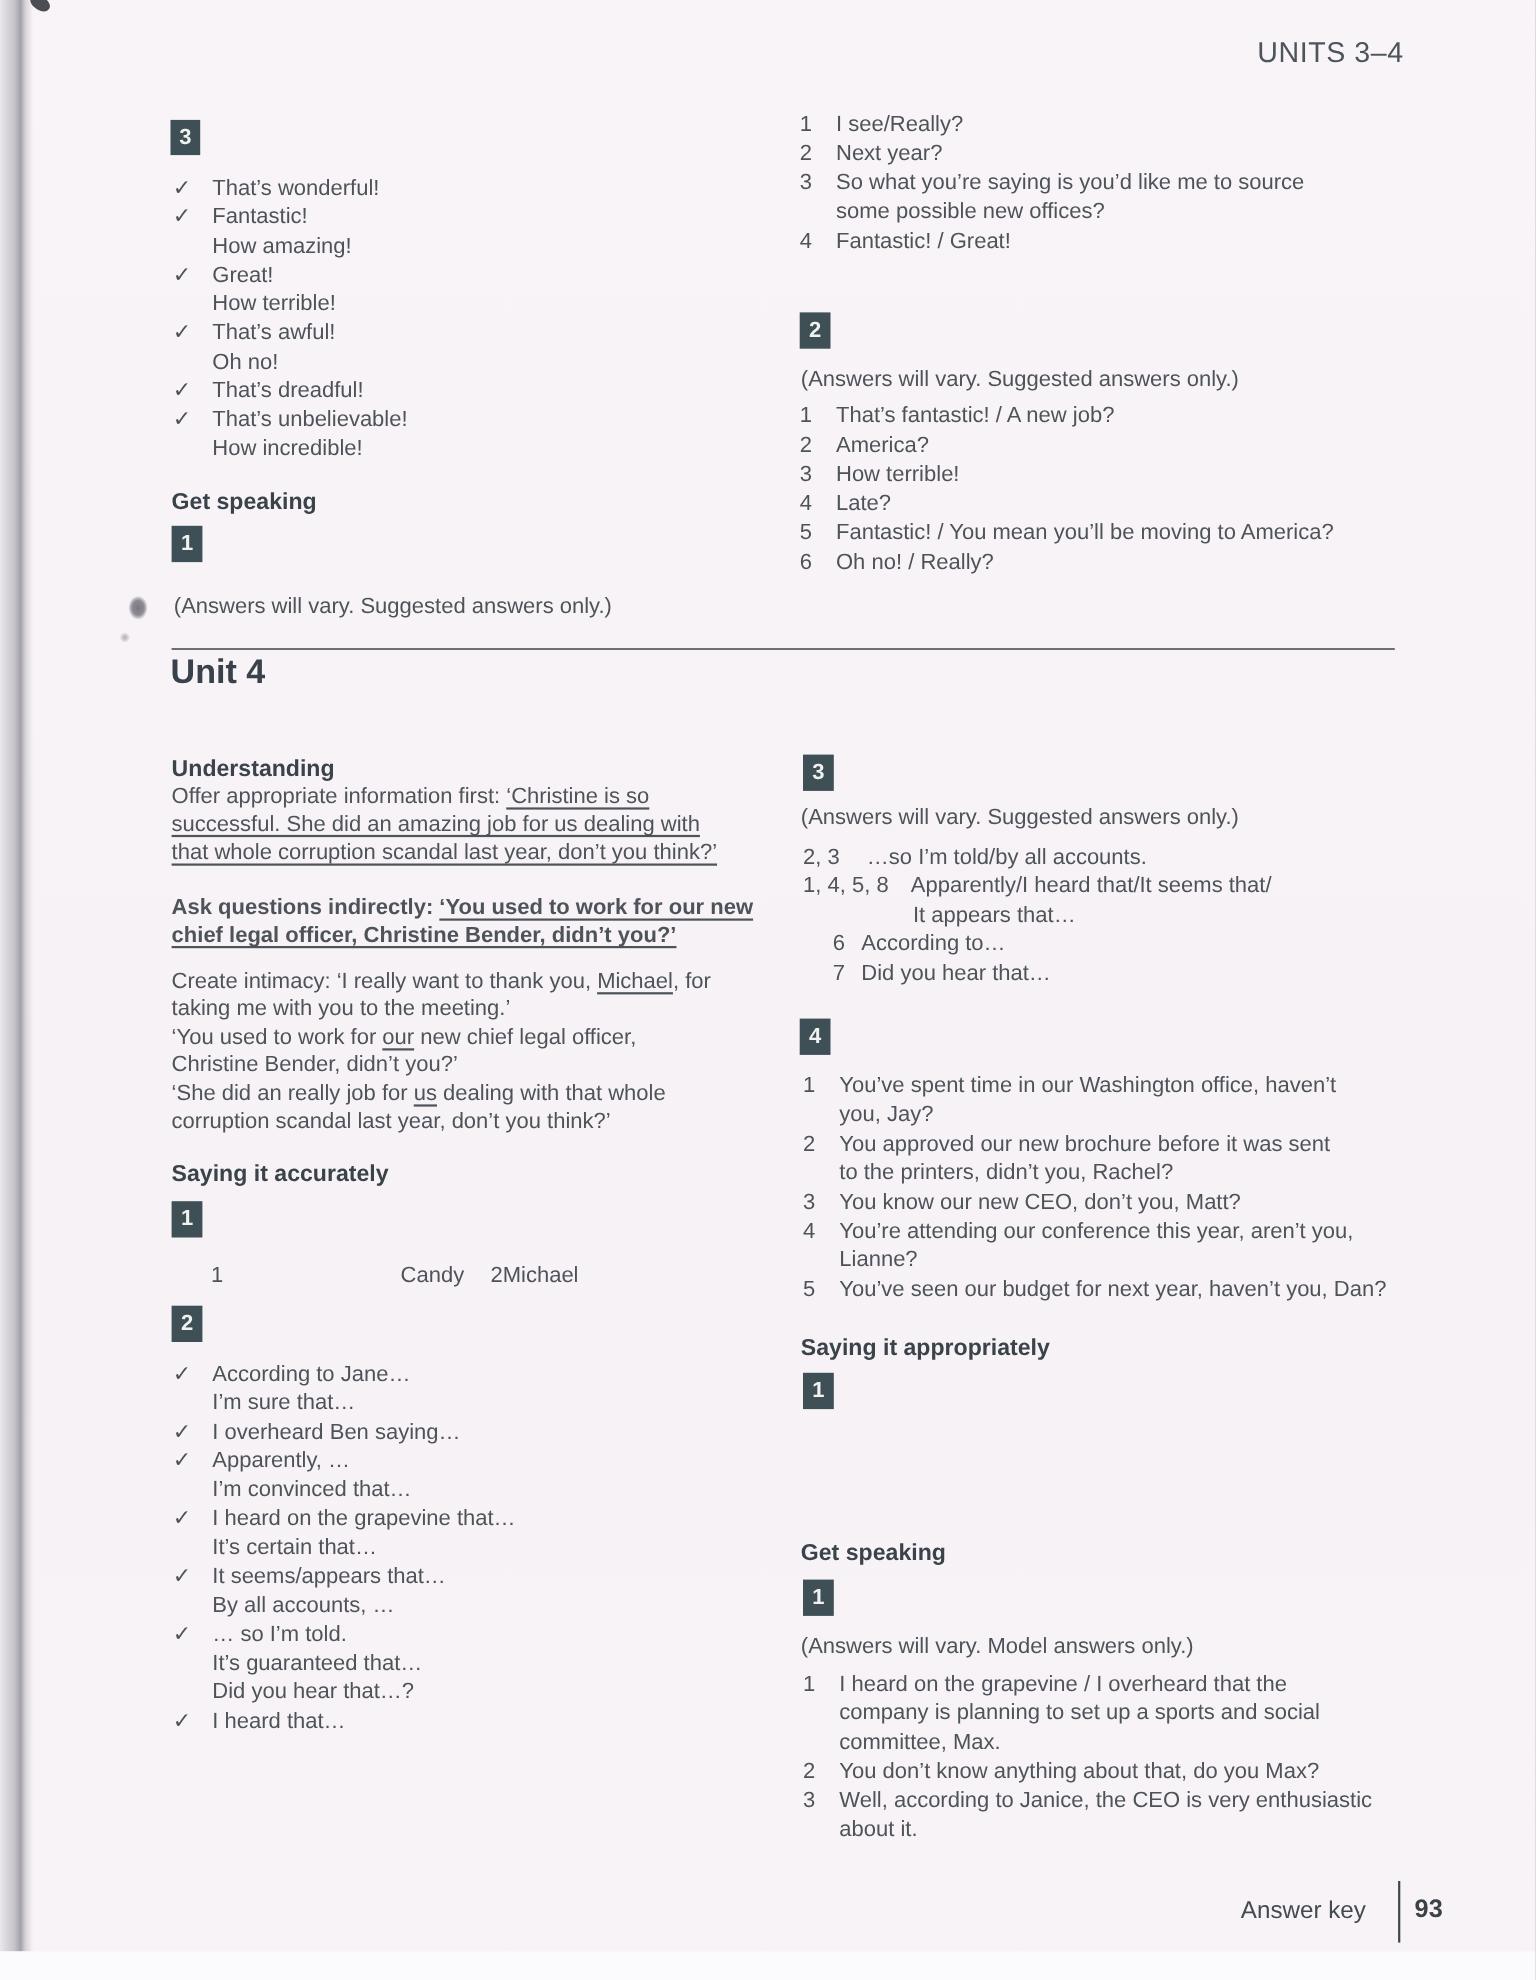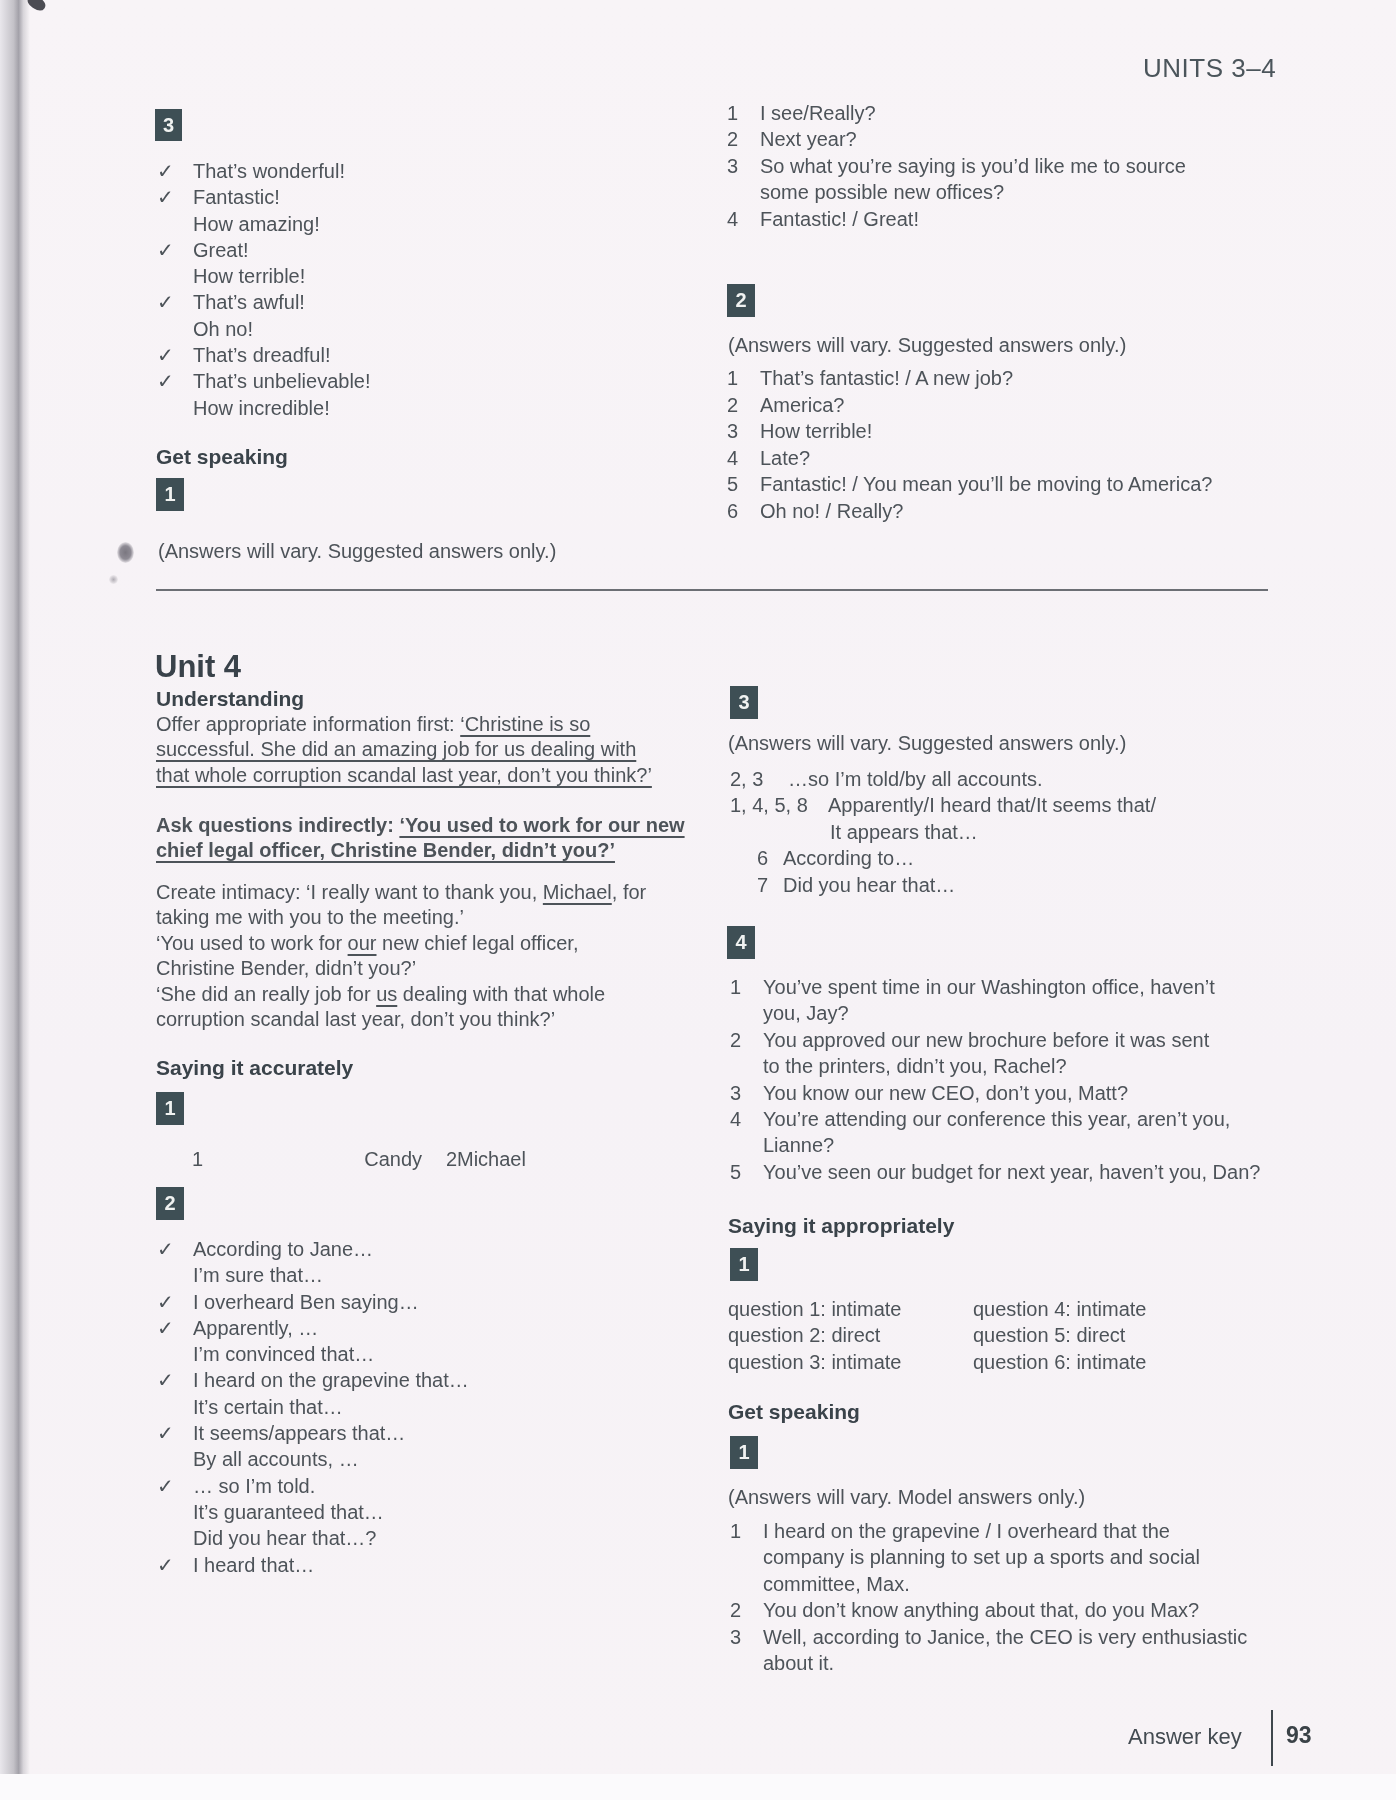--- a/index.html
+++ b/index.html
@@ -15,21 +15,21 @@
        font-size:20px;display:flex;align-items:center;justify-content:center;}
   .ln{display:flex;line-height:26.4px;white-space:pre;}
   .n{width:33px;flex:none;}
   .cont{padding-left:33px;}
   .chkrow{display:flex;line-height:26.3px;white-space:pre;}
   .chk{width:36px;flex:none;padding-left:1px;}
   .u{text-decoration:underline;text-underline-offset:3.5px;text-decoration-thickness:1.5px;}
   .para div{line-height:25.4px;white-space:nowrap;}
   .ib{display:inline-block;vertical-align:top;}
   .unit-title{font-size:31px;font-weight:bold;color:#39424a;white-space:nowrap;}
-  .units-header{font-size:26px;font-weight:500;color:#4b555b;letter-spacing:0.5px;white-space:nowrap;margin-top:21px;}
+  .units-header{font-size:26px;font-weight:500;color:#4b555b;letter-spacing:0.5px;white-space:nowrap;}
   .divider{border-top:2px solid rgba(72,78,84,0.8);}
   .scan-edge{left:0;top:0;width:30px;height:1774px;
     background:linear-gradient(to right,#e9e7ec 0%,#c4c2c8 45%,#a3a1a9 62%,#d8d5da 78%,rgba(247,243,246,0) 100%);}
   .corner-mark{left:27px;top:-3px;width:19px;height:12px;background:#2e2e36;opacity:.85;
     transform:rotate(33deg);border-radius:45%;}
   .ink-blot{width:17px;height:21px;border-radius:50%;opacity:.75;
     background:radial-gradient(ellipse at center,#514e59 0%,#6b6873 45%,rgba(107,104,115,0) 75%);}
   .ink-dot{width:9px;height:9px;border-radius:50%;opacity:.45;
     background:radial-gradient(circle,#5a5762 0%,rgba(90,87,98,0) 80%);}
   .bottom-strip{left:0;top:1774px;width:1396px;height:26px;background:#fbfafc;}
@@ -84,21 +84,21 @@
     <div class="ln" style="line-height:26.6px"><span class="n">1</span><span>That’s fantastic! / A new job?</span></div>
     <div class="ln" style="line-height:26.6px"><span class="n">2</span><span>America?</span></div>
     <div class="ln" style="line-height:26.6px"><span class="n">3</span><span>How terrible!</span></div>
     <div class="ln" style="line-height:26.6px"><span class="n">4</span><span>Late?</span></div>
     <div class="ln" style="line-height:26.6px"><span class="n">5</span><span>Fantastic! / You mean you’ll be moving to America?</span></div>
     <div class="ln" style="line-height:26.6px"><span class="n">6</span><span>Oh no! / Really?</span></div>
   </div>
 
   <div class="abs divider" style="left:156px;top:589px;width:1112px;height:0;"></div>
 
-  <div class="abs unit-title" style="left:155px;top:649px;">Unit 4</div>
+  <div class="abs unit-title" style="left:155px;top:593px;">Unit 4</div>
 
   <div class="abs h" style="left:156px;top:687px;">Understanding</div>
 
   <div class="abs t para" style="left:156px;top:712px;">
     <div><span>Offer appropriate information first: </span><span class="u">‘Christine is so</span></div>
     <div><span class="u">successful. She did an amazing job for us dealing with</span></div>
     <div><span class="u">that whole corruption scandal last year, don’t you think?’</span></div>
   </div>
 
   <div class="abs t para" style="left:156px;top:813px;font-weight:bold;">
@@ -160,25 +160,20 @@
     <div class="ln cont"><span>to the printers, didn’t you, Rachel?</span></div>
     <div class="ln"><span class="n">3</span><span>You know our new CEO, don’t you, Matt?</span></div>
     <div class="ln"><span class="n">4</span><span>You’re attending our conference this year, aren’t you,</span></div>
     <div class="ln cont"><span>Lianne?</span></div>
     <div class="ln"><span class="n">5</span><span>You’ve seen our budget for next year, haven’t you, Dan?</span></div>
   </div>
 
   <div class="abs h" style="left:728px;top:1214px;">Saying it appropriately</div>
   <div class="abs box" style="left:730px;top:1248px;">1</div>
 
-  <div class="abs t" style="left:728px;top:1296px;">
-    <div class="ln"><span style="width:245px;flex:none;">question 1: intimate</span><span>question 4: intimate</span></div>
-    <div class="ln"><span style="width:245px;flex:none;">question 2: direct</span><span>question 5: direct</span></div>
-    <div class="ln"><span style="width:245px;flex:none;">question 3: intimate</span><span>question 6: intimate</span></div>
-  </div>
 
   <div class="abs h" style="left:728px;top:1400px;">Get speaking</div>
   <div class="abs box" style="left:730px;top:1436px;">1</div>
   <div class="abs t" style="left:728px;top:1486px;">(Answers will vary. Model answers only.)</div>
 
   <div class="abs t" style="left:730px;top:1518px;">
     <div class="ln"><span class="n">1</span><span>I heard on the grapevine / I overheard that the</span></div>
     <div class="ln cont"><span>company is planning to set up a sports and social</span></div>
     <div class="ln cont"><span>committee, Max.</span></div>
     <div class="ln"><span class="n">2</span><span>You don’t know anything about that, do you Max?</span></div>

